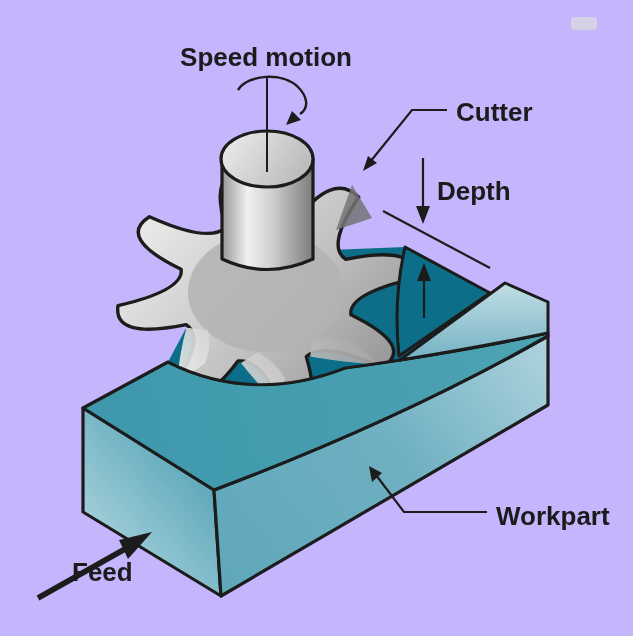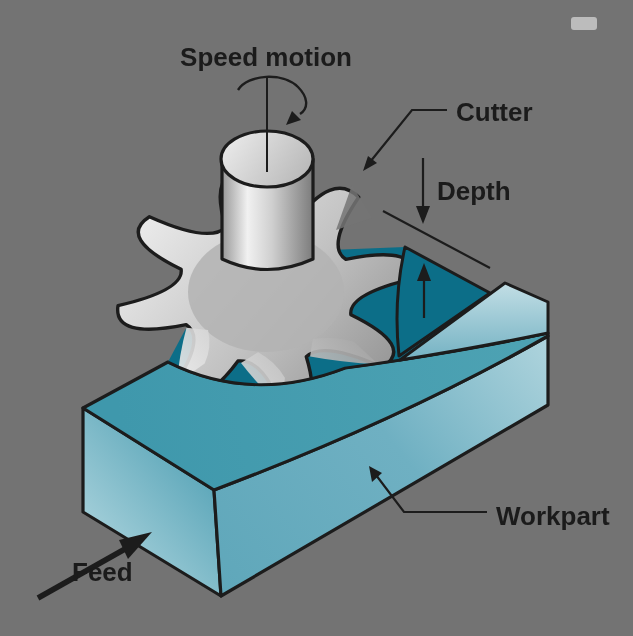--- a/index.html
+++ b/index.html
@@ -1,16 +1,16 @@
 <!DOCTYPE html>
 <html><head>
 <meta charset="utf-8">
 <style>
   html,body{margin:0;padding:0;background:#fff;}
-  .stage{position:relative;width:633px;height:636px;background:#737373;overflow:hidden;
+  .stage{position:relative;width:633px;height:636px;background:#c4b5fd;overflow:hidden;
          font-family:"Liberation Sans",sans-serif;}
   svg{position:absolute;left:0;top:0;}
   .lbl{font-family:"Liberation Sans",sans-serif;font-weight:700;font-size:26px;fill:#1b1b1b;}
   .outline{stroke:#1c1c1c;stroke-linejoin:round;}
   .thin{stroke:#1c1c1c;fill:none;}
 </style>
 </head>
 <body>
 
 <div class="stage">

